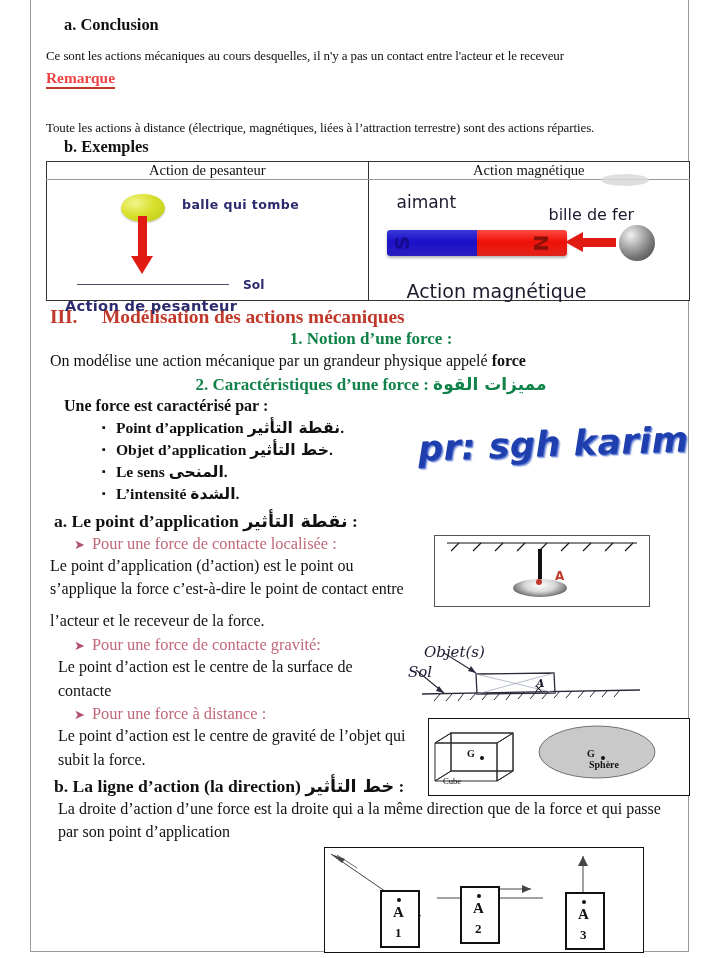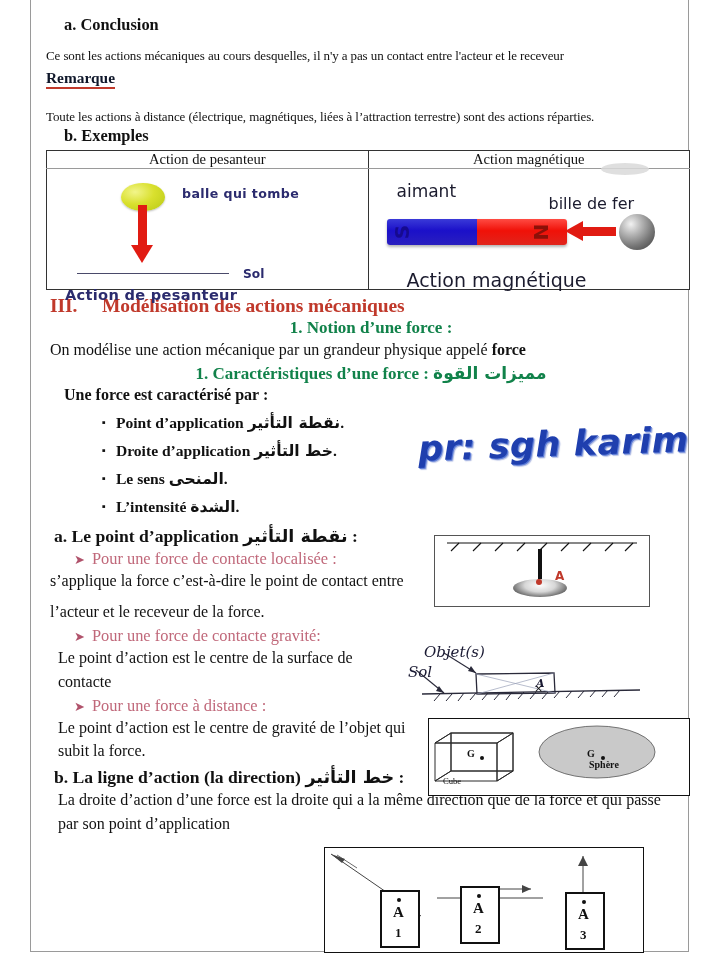--- a/index.html
+++ b/index.html
@@ -25,22 +25,22 @@
   
   .para{
     font-size:13px;line-height:1.27;margin:13px 0 1px 0;
     letter-spacing:-0.1px;
   }
   .h-sub{
     font-weight:bold;font-size:16.4px;margin:1px 0 2px 18px;
   }
   .remarque{
     display:inline-block;font-weight:bold;font-size:15.4px;
-    color:#0f172a;border-bottom:2px solid #c0392b;
-    margin:3px 0 7px 0;
+    color:#ef4444;border-bottom:2px solid #c0392b;
+    margin:3px 0 18px 0;
   }
 
   
   .ex-table{
     width:644px;border:1.2px solid #333;border-collapse:collapse;
     margin-top:4px;background:#fff;table-layout:fixed;
   }
   .ex-table td{border:1.2px solid #333;vertical-align:top;padding:0;}
   .ex-head{
     text-align:center;font-size:14.6px;padding:3px 0 4px 0;
@@ -136,21 +136,21 @@
   }
   .h3-main .numeral{display:inline-block;width:52px;}
   .h-green{
     color:#11824a;font-weight:bold;font-size:17px;margin:1px 0 1px 8px;text-align:center;
   }
   .ar{font-family:"DejaVu Sans","Liberation Sans",sans-serif;direction:rtl;unicode-bidi:isolate;}
   .h-black-b{font-weight:bold;font-size:16px;margin:2px 0 0 18px;}
   .bul{
     list-style:none;margin:1px 0 0 56px;padding:0;font-weight:bold;font-size:15.6px;
   }
-  .bul li{margin:10px 0;}
+  .bul li{margin:4px 0;}
   .bul li:before{content:"\25AA";font-size:11px;margin-right:10px;vertical-align:2px;}
   .h-a-point{
     font-weight:bold;font-size:17.6px;margin:8px 0 0 8px;
   }
   .h-arrow{
     color:#c0687a;font-size:16.4px;margin:2px 0 1px 28px;
   }
   .h-arrow:before{content:"\27A4";font-size:13px;margin-right:7px;color:#b0526b;}
   .body-txt{font-size:16px;line-height:1.42;margin:1px 0 0 4px;}
   .body-txt.ind{margin-left:12px;}
@@ -259,38 +259,39 @@
 
   
   <div class="h3-main">
     <span class="numeral">III.</span><span>Modélisation des actions mécaniques</span>
   </div>
 
   <div class="h-green">1. Notion d’une force :</div>
   <p class="body-txt"><span>On modélise une action mécanique par un grandeur physique appelé </span><b>force</b></p>
 
   <div class="h-green">
-    <span>1. Caractéristiques d’une force : </span><span class="ar">مميزات القوة</span>
+    <span>2. Caractéristiques d’une force : </span><span class="ar">مميزات القوة</span>
   </div>
 
   <div class="h-black-b">Une force est caractérisé par :</div>
 
   <ul class="bul">
     <li><span>Point d’application</span> <span class="ar">نقطة التأثير</span><span>.</span></li>
-    <li><span>Droite d’application</span> <span class="ar">خط التأثير</span><span>.</span></li>
+    <li><span>Objet d’application</span> <span class="ar">خط التأثير</span><span>.</span></li>
     <li><span>Le sens</span> <span class="ar">المنحى</span><span>.</span></li>
     <li><span>L’intensité</span> <span class="ar">الشدة</span><span>.</span></li>
   </ul>
 
   
   <div class="h-a-point">
     <span>a. Le point d’application </span><span class="ar">نقطة التأثير</span><span> :</span>
   </div>
 
   <div class="h-arrow">Pour une force de contacte localisée :</div>
+  <div class="body-txt" style="width:400px">Le point d’application (d’action) est le point ou</div>
   <div class="body-txt" style="width:400px">s’applique la force c’est-à-dire le point de contact entre</div>
   <div class="body-txt" style="width:400px;margin-top:9px">l’acteur et le receveur de la force.</div>
 
   <div class="h-arrow">Pour une force de contacte gravité:</div>
   <div class="body-txt ind" style="width:400px">Le point d’action est le centre  de la surface de</div>
   <div class="body-txt ind" style="width:400px">contacte</div>
 
   <div class="h-arrow">Pour une force à distance :</div>
   <div class="body-txt ind" style="width:400px">Le point d’action est le centre  de gravité de l’objet qui</div>
   <div class="body-txt ind" style="width:400px">subit la force.</div>

